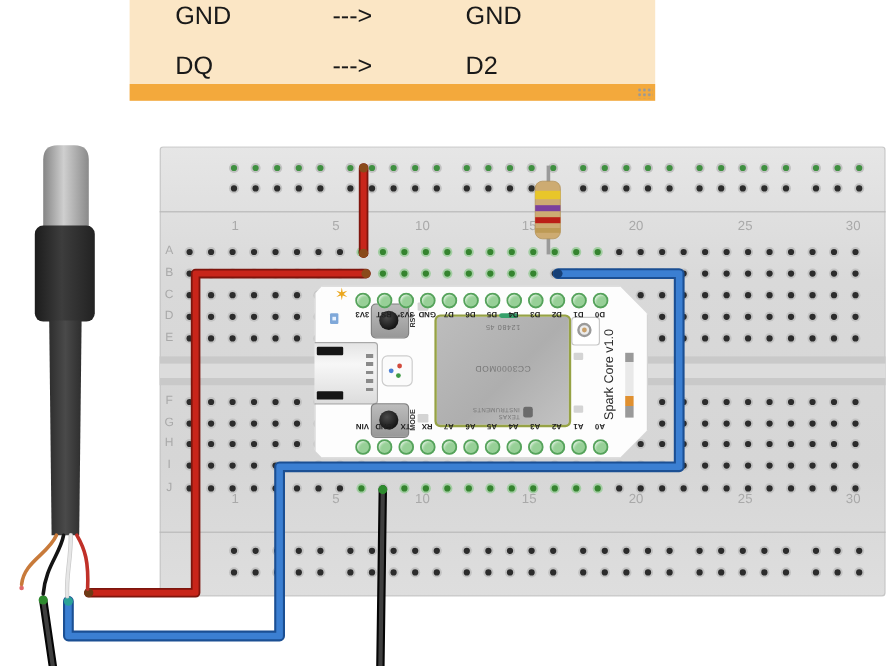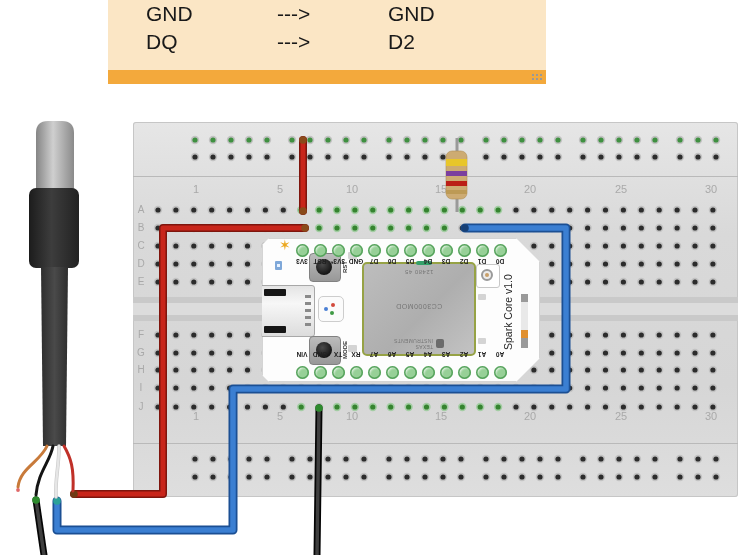--- a/index.html
+++ b/index.html
@@ -76,21 +76,21 @@
 <body>
 
 <div id="canvas">
 
   <div class="note">
     <div class="note-row" style="top:2px">
       <span class="n-from">GND</span>
       <span class="n-arrow">---&gt;</span>
       <span class="n-to">GND</span>
     </div>
-    <div class="note-row" style="top:30px">
+    <div class="note-row" style="top:44px">
       <span class="n-from">DQ</span>
       <span class="n-arrow">---&gt;</span>
       <span class="n-to">D2</span>
     </div>
   </div>
   <div class="note-bar"></div>
   <div class="note-handle"></div>
 
   <div class="bb-base"></div>
   <div class="bb-line" style="top:176px"></div>

